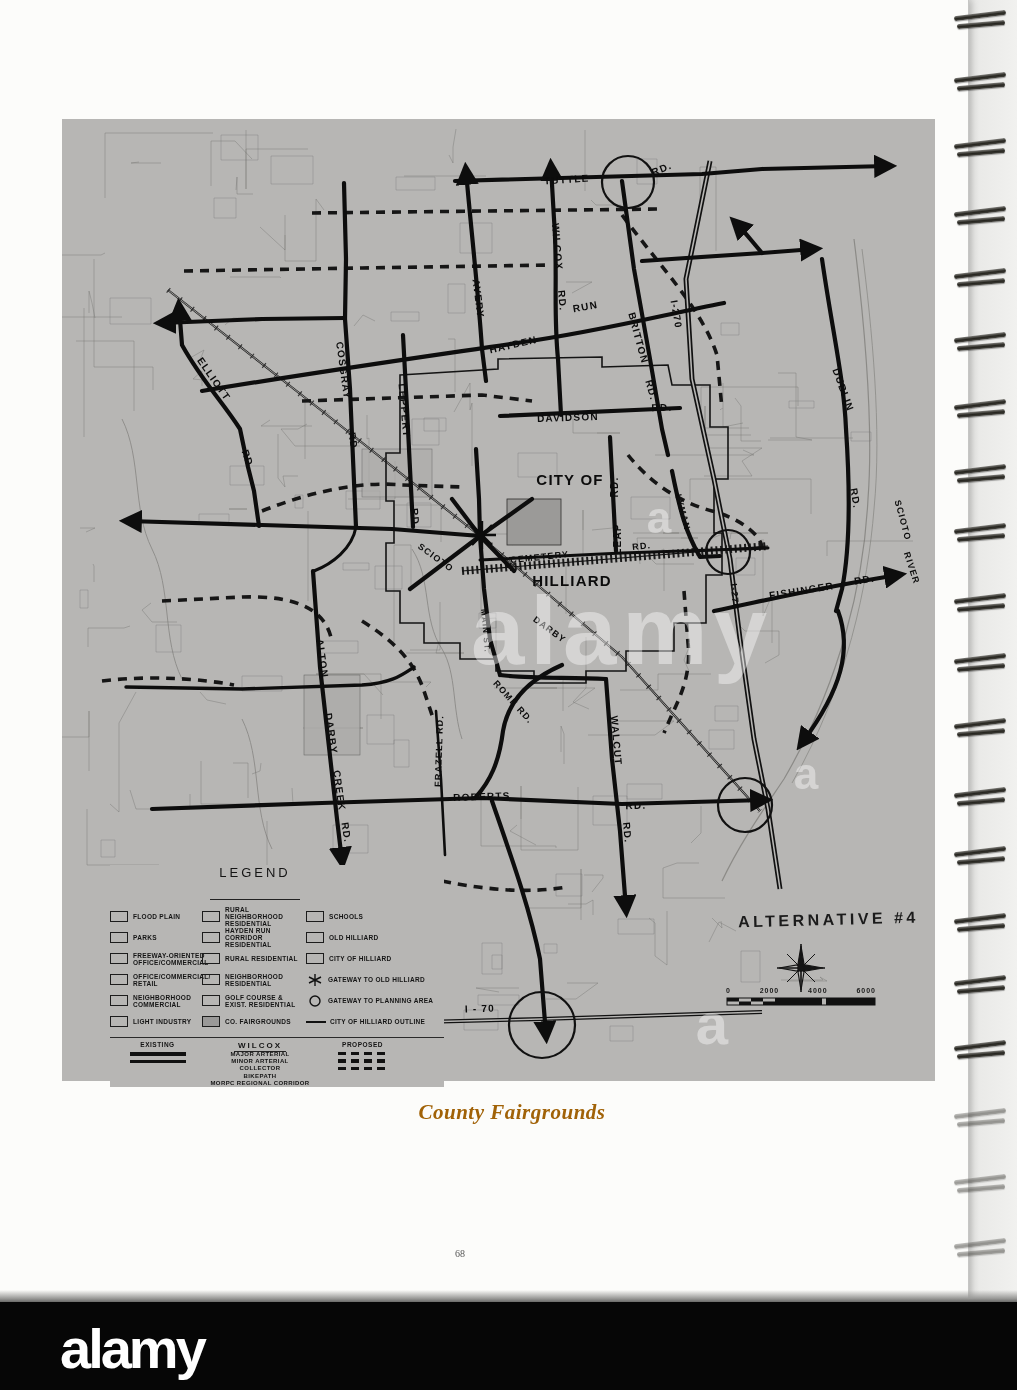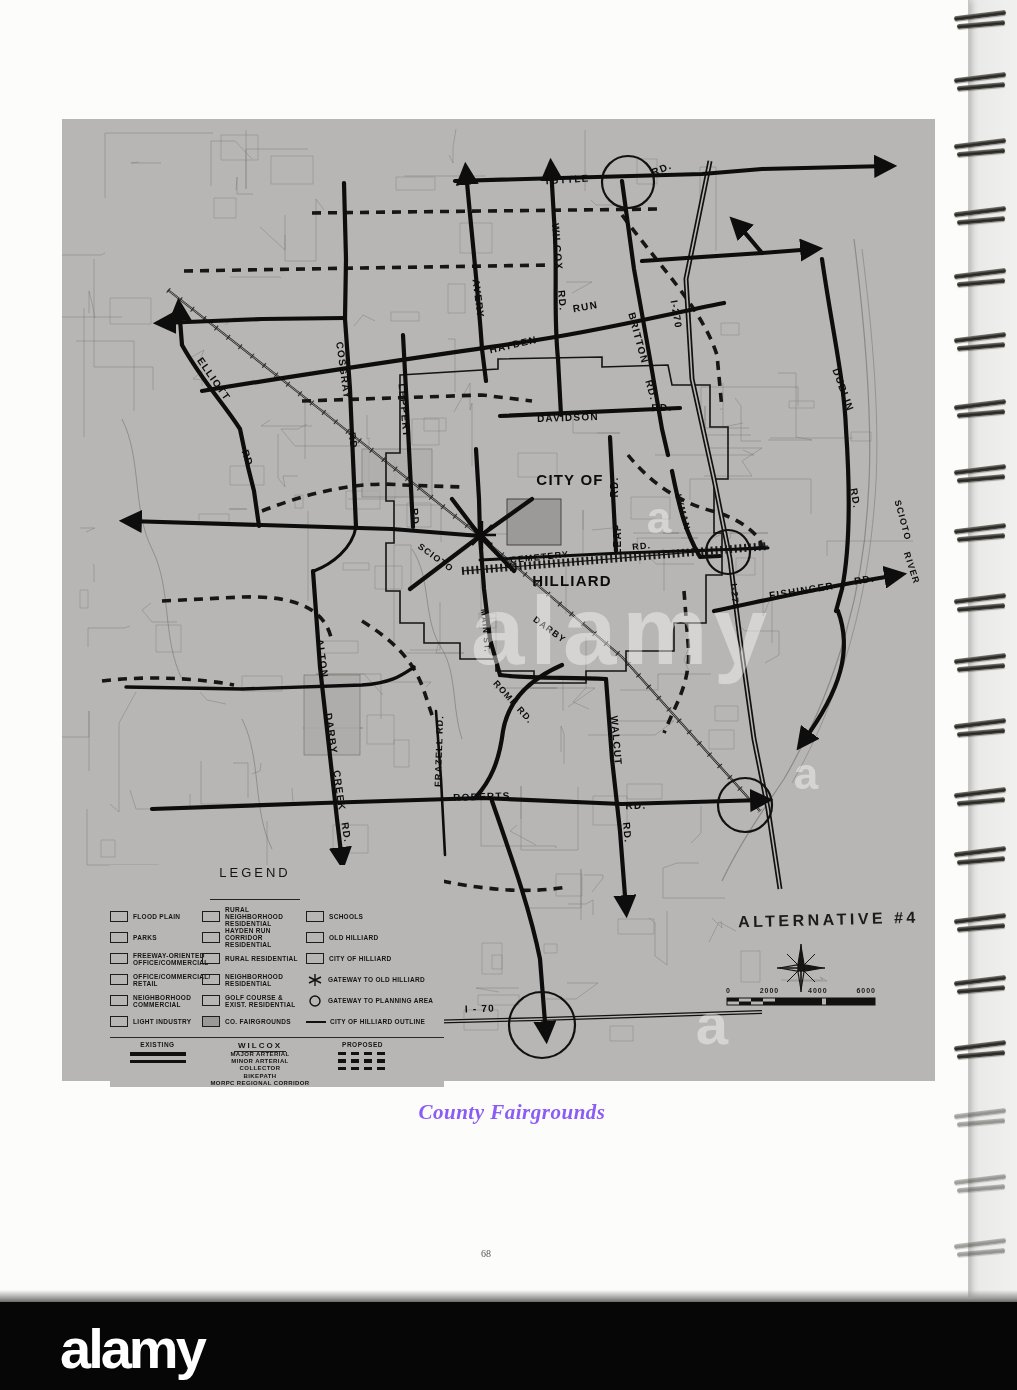--- a/index.html
+++ b/index.html
@@ -38,22 +38,22 @@
   .roads-row .lbl{width:110px;text-align:center;font-size:6px;letter-spacing:.4px;font-weight:600;}
   .roads-row .sym3{width:95px;display:flex;justify-content:center;}
   .bar-solid{width:56px;background:#111;}
   .bar-dash{width:50px;height:3.5px;background:repeating-linear-gradient(90deg,#111 0 8px,rgba(0,0,0,0) 8px 13px);}
   
   .alt-title{position:absolute;left:676px;top:792px;font-size:16px;font-weight:700;letter-spacing:3.5px;color:#1b1b1b;transform:rotate(-1.5deg);}
   .compass{position:absolute;left:712px;top:822px;}
   .scalebar{position:absolute;left:664px;top:868px;}
   .scalebar .ticks{display:flex;width:150px;justify-content:space-between;font-size:7px;font-weight:700;letter-spacing:1px;color:#1a1a1a;}
   
-  .caption{position:absolute;left:312px;top:1100px;width:400px;text-align:center;font-family:"Liberation Serif",serif;font-style:italic;font-weight:700;font-size:21px;color:#8b5cf6;letter-spacing:.5px;}
-  .page-num{position:absolute;left:464px;top:1248px;width:44px;text-align:center;font-family:"Liberation Serif",serif;font-size:10px;color:#555;}
+  .caption{position:absolute;left:312px;top:1100px;width:400px;text-align:center;font-family:"Liberation Serif",serif;font-style:italic;font-weight:700;font-size:21px;color:#a16207;letter-spacing:.5px;}
+  .page-num{position:absolute;left:438px;top:1248px;width:44px;text-align:center;font-family:"Liberation Serif",serif;font-size:10px;color:#555;}
   
   .coil{position:absolute;left:950px;width:62px;height:26px;}
   .coil .w1,.coil .w2{position:absolute;left:4px;width:52px;height:5px;border-radius:3px;background:linear-gradient(180deg,#807f7b,#26251f 55%,#45443f);box-shadow:0 1px 1px rgba(0,0,0,.35);}
   .coil .w1{top:2px;transform:rotate(-7deg);}
   .coil .w2{top:11px;transform:rotate(-5deg);width:48px;left:7px;}
   .coil.faint{opacity:.45;}
   
   .alamy-bar{position:absolute;left:0;top:1302px;width:1017px;height:88px;background:#060606;color:#fff;}
   .alamy-logo{position:absolute;left:60px;top:14px;font-size:56px;font-weight:700;letter-spacing:-3px;}
   .alamy-right{position:absolute;right:26px;top:16px;text-align:right;}

